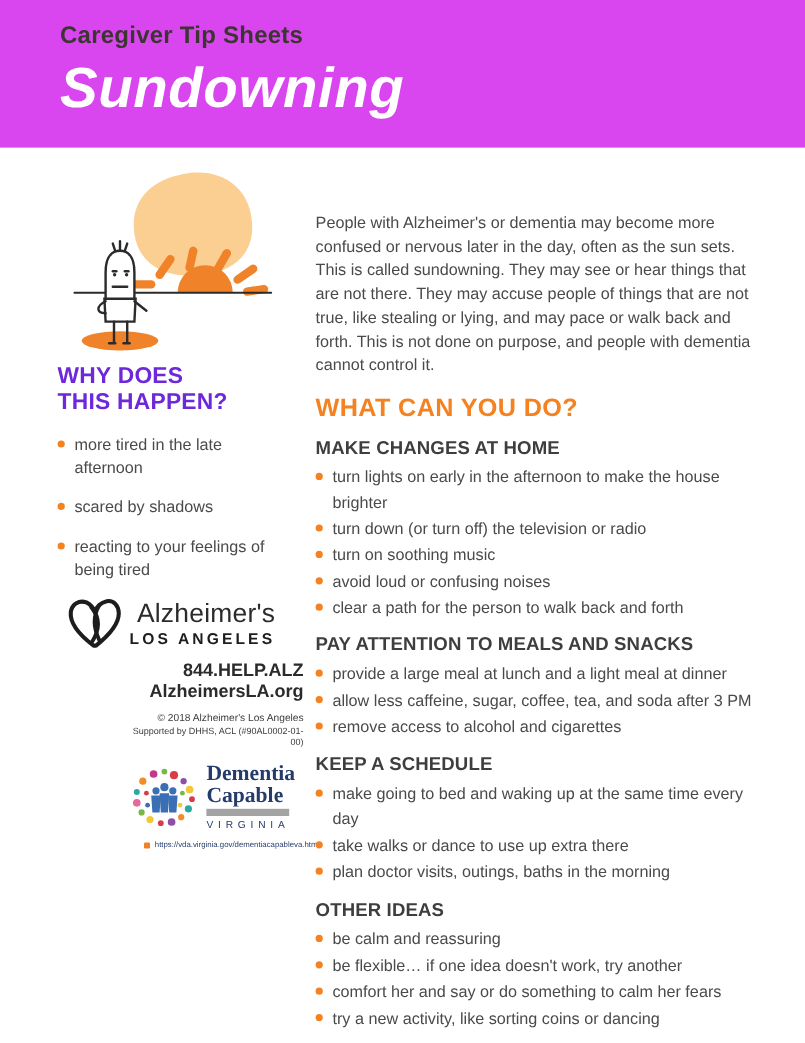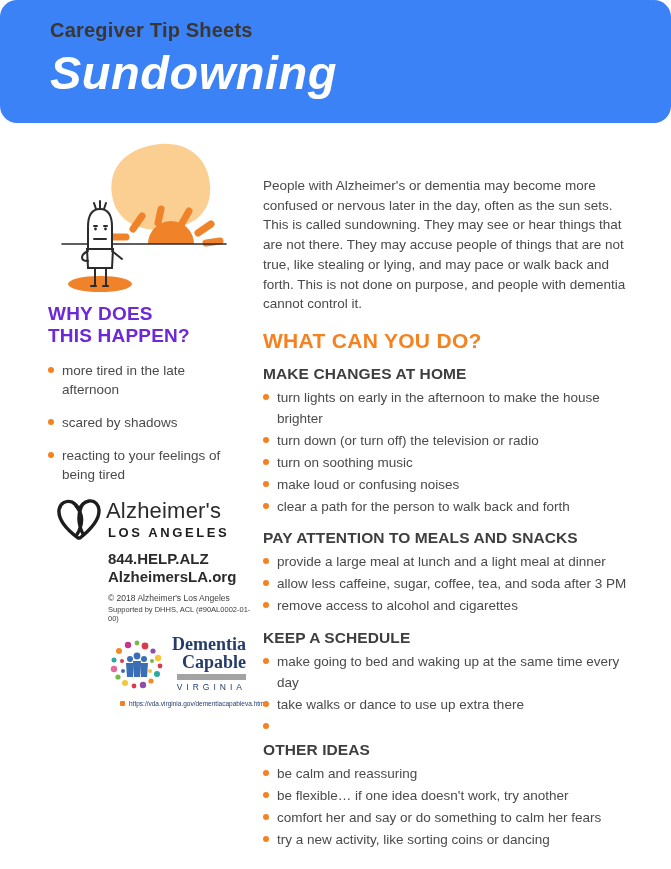--- a/index.html
+++ b/index.html
@@ -2,52 +2,52 @@
 <html><head>
 <meta charset="utf-8">
 <style>
   * { margin:0; padding:0; box-sizing:border-box; }
   html,body { width:671px; }
   body {
     width:671px; height:869px; background:#ffffff; overflow:hidden;
     font-family:"Liberation Sans", sans-serif; color:#4a4a4a; position:relative;
   }
   
-  .banner { background:#3b82f6; height:123px; padding:19px 0 0 50px;border-radius:17px; }
+  .banner { background:#d946ef; height:123px; padding:19px 0 0 50px; }
   .eyebrow { font-size:20px; font-weight:700; color:#3b3631; letter-spacing:.2px; }
   .page-title {
     font-size:47px; font-weight:800; font-style:italic; color:#ffffff;
     margin-top:3px; letter-spacing:.5px;
   }
   
   .content { display:flex; padding:0 20px 0 48px; }
   .col-left { width:205px; flex:none; }
   .col-right { flex:1; padding:17px 16px 0 10px; max-width:410px;margin-top:36px; }
 
   
   .illustration { margin:14px 0 0 0; display:block; }
   .why-heading { color:#6d28d9; font-size:19px; font-weight:700; line-height:1.18; margin-top:4px; letter-spacing:.2px; }
   .why-intro { font-style:italic; font-size:13.5px; line-height:1.5; margin-top:13px; color:#4a4a4a; width:180px; }
   .side-bullets { margin-top:13px; width:185px; }
   .bullet-item { display:flex; margin-bottom:13px; }
   .bullet-dot { width:6px; height:6px; border-radius:50%; background:#f58220; flex:none; margin:6px 8px 0 0; }
   .bullet-text { font-size:13.5px; line-height:1.45; color:#4a4a4a; }
 
-  .alz-logo { padding-left:8px; }
+  .alz-logo { padding-left:8px;text-align:right; }
   .alz-row { display:flex; align-items:flex-start; }
   .brand-text { margin-left:4px; }
   .brand-name { font-size:22px; color:#2b2b2b; font-weight:500; letter-spacing:.2px; }
   .brand-city { font-size:13px; color:#1d1d1d; font-weight:800; letter-spacing:2.6px; margin:1px 0 0 2px; }
   .contact { margin:8px 0 0 52px; }
   .phone, .website { font-size:15px; font-weight:800; color:#2b2b2b; line-height:1.25; }
   .copyright { font-size:8.5px; color:#3c3c3c; margin-top:6px; }
   .supported { font-size:7.5px; color:#3c3c3c; margin-top:2px; }
 
   .partner { margin:12px 0 0 60px; }
-  .partner-row { display:flex; align-items:center;text-align:right; }
+  .partner-row { display:flex; align-items:center; }
   .partner-text { margin-left:6px; }
   .partner-name { font-family:"Liberation Serif", serif; font-weight:700; font-size:18px; line-height:1.0; color:#253c6b; }
   .partner-state { font-size:8.5px; letter-spacing:4px; color:#253c6b; margin-top:3px; border-top:6px solid #a3a3a3; padding-top:2px; display:inline-block; }
   .partner-url-row { display:flex; align-items:center; margin:6px 0 0 12px; }
   .url-ico { width:5px; height:5px; background:#f28123; border-radius:1px; margin-right:4px; flex:none; }
   .partner-url { font-size:6.5px; color:#253c6b; }
 
   
   .intro { font-size:13.5px; line-height:1.46; color:#4a4a4a; }
   .what-heading { color:#f58220; font-size:21px; font-weight:800; margin-top:15px; letter-spacing:.3px; }
@@ -215,21 +215,21 @@
         <div class="bullet-item">
             <span class="bullet-dot"></span>
             <span class="bullet-text">turn down (or turn off) the television or radio</span>
           </div>
         <div class="bullet-item">
             <span class="bullet-dot"></span>
             <span class="bullet-text">turn on soothing music</span>
           </div>
         <div class="bullet-item">
             <span class="bullet-dot"></span>
-            <span class="bullet-text">make loud or confusing noises</span>
+            <span class="bullet-text">avoid loud or confusing noises</span>
           </div>
         <div class="bullet-item">
             <span class="bullet-dot"></span>
             <span class="bullet-text">clear a path for the person to walk back and forth</span>
           </div>
       </div>
     </div>
 
     <div class="section">
       <div class="section-heading">PAY ATTENTION TO MEALS AND SNACKS</div>
@@ -255,20 +255,21 @@
         <div class="bullet-item">
             <span class="bullet-dot"></span>
             <span class="bullet-text">make going to bed and waking up at the same time every day</span>
           </div>
         <div class="bullet-item">
             <span class="bullet-dot"></span>
             <span class="bullet-text">take walks or dance to use up extra there</span>
           </div>
         <div class="bullet-item">
             <span class="bullet-dot"></span>
+            <span class="bullet-text">plan doctor visits, outings, baths in the morning</span>
           </div>
       </div>
     </div>
 
     <div class="section">
       <div class="section-heading">OTHER IDEAS</div>
       <div class="main-bullets">
         <div class="bullet-item">
             <span class="bullet-dot"></span>
             <span class="bullet-text">be calm and reassuring</span>

